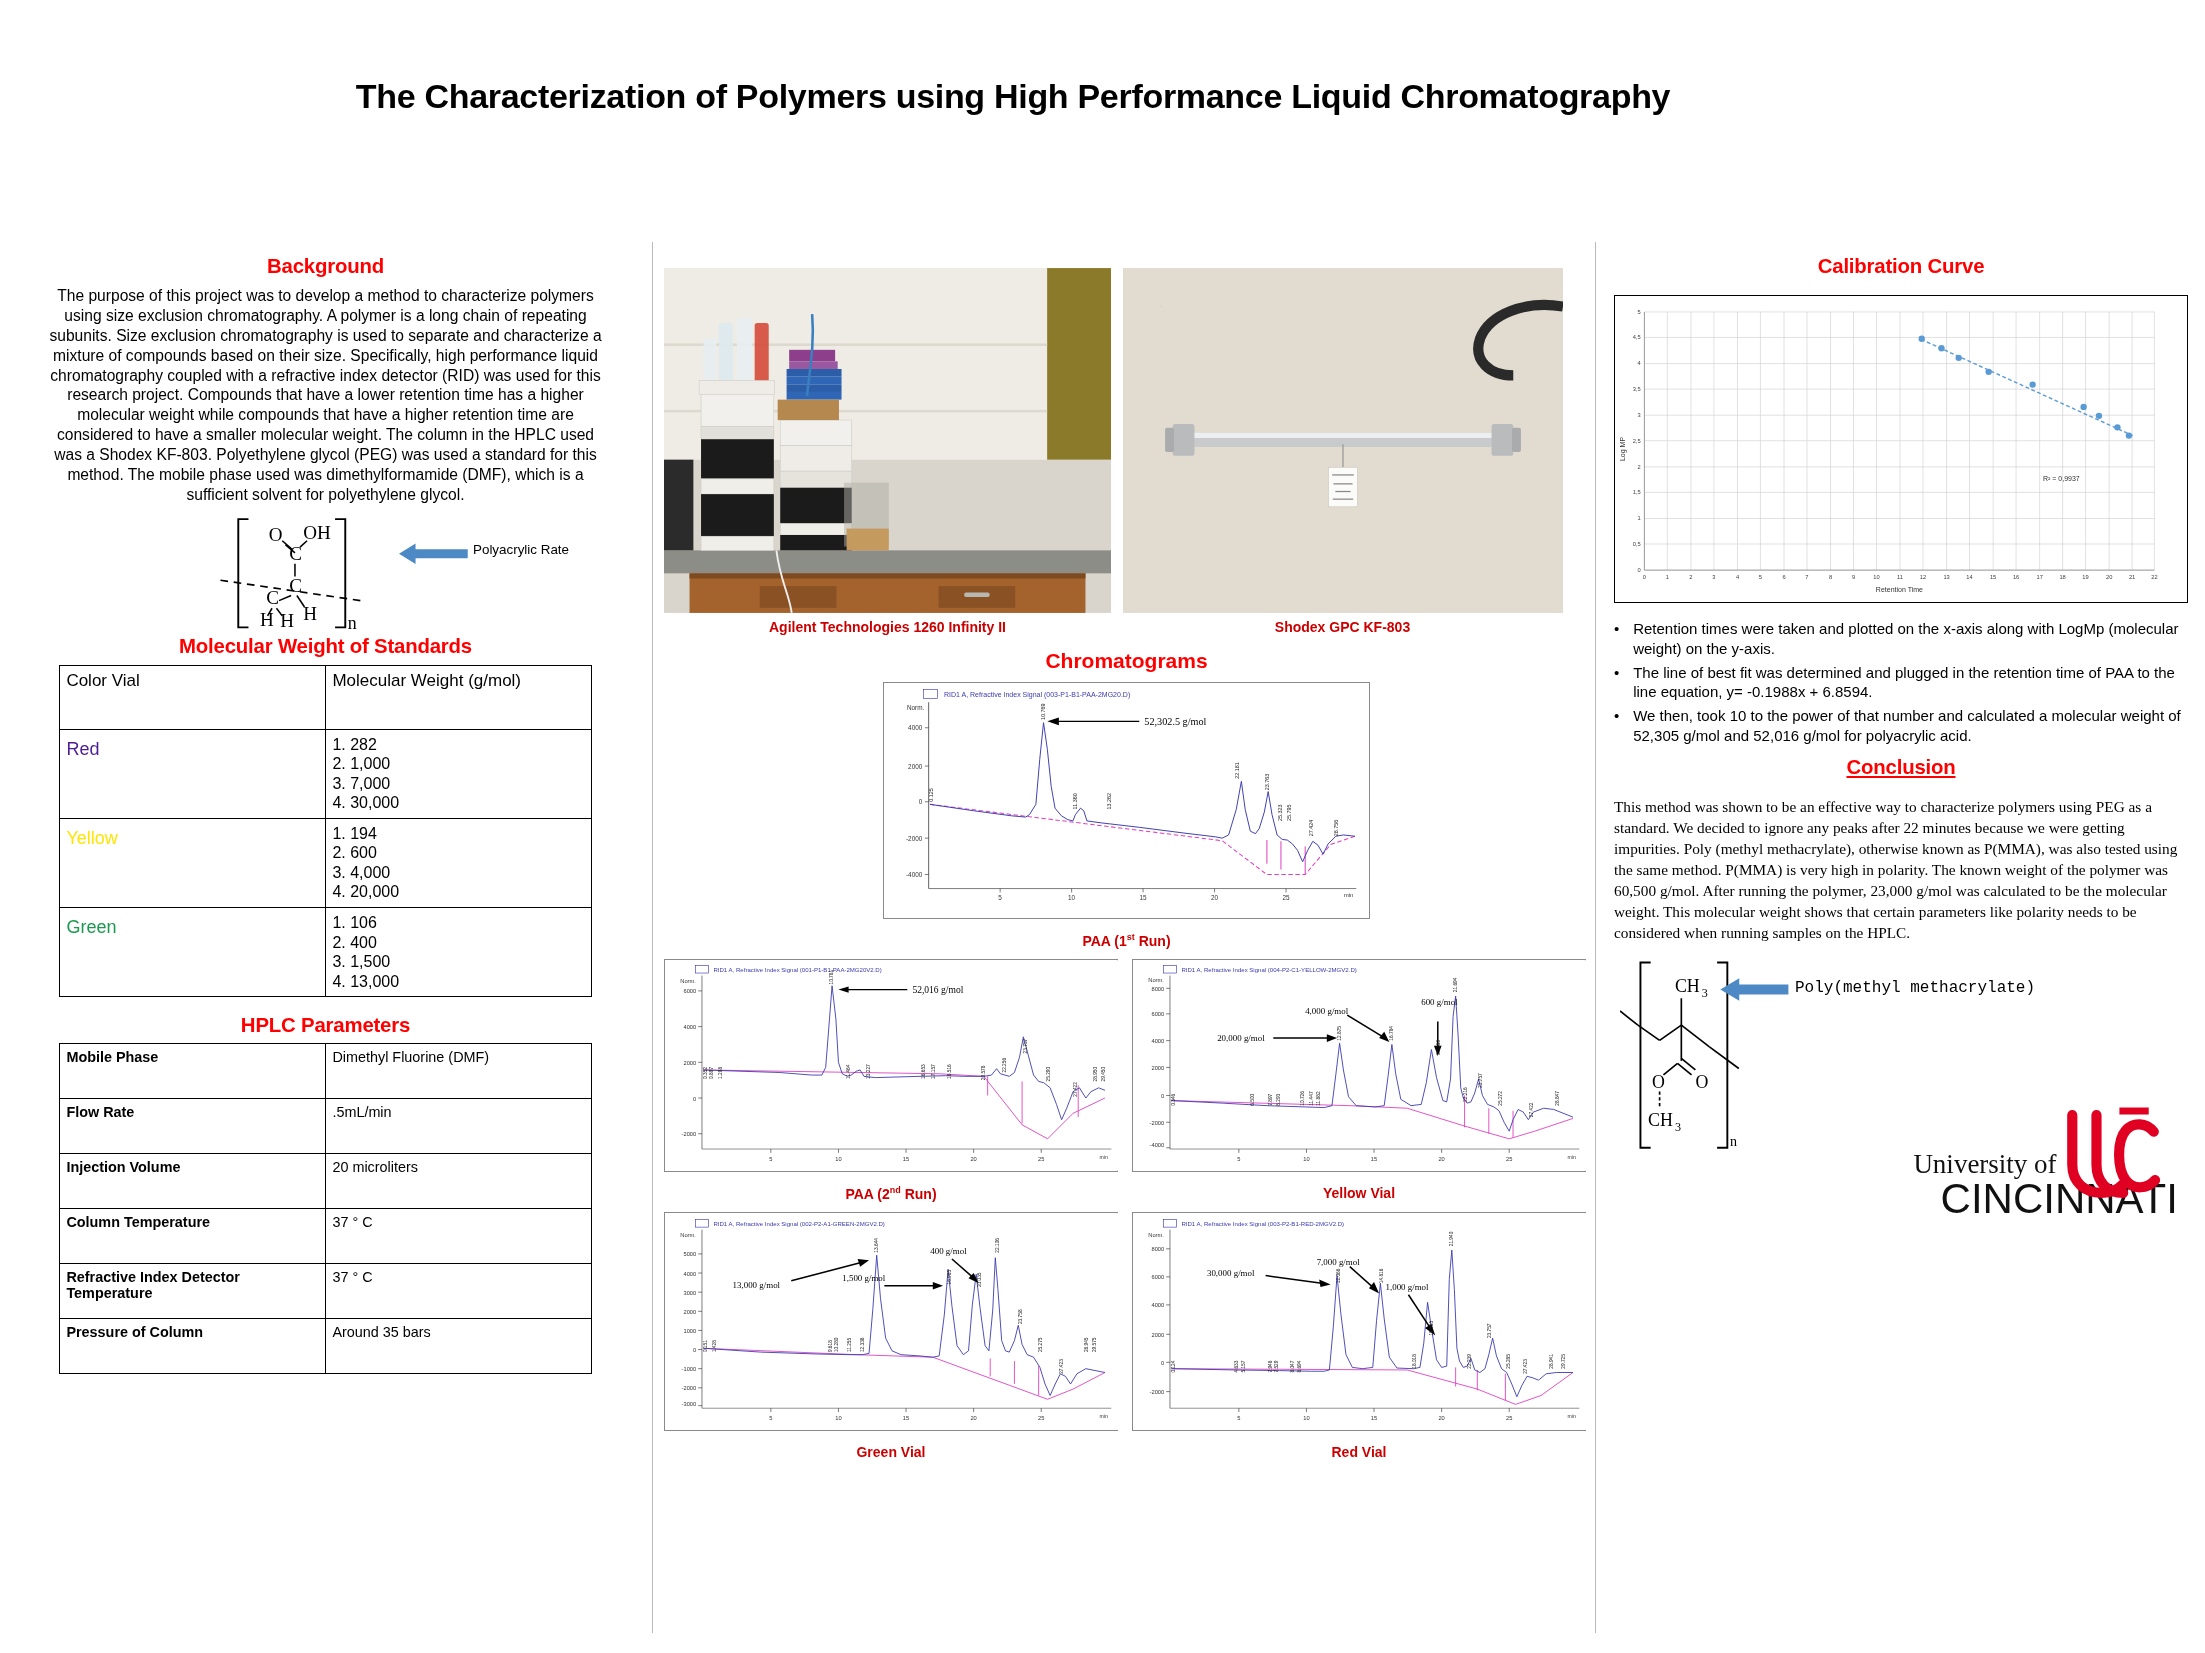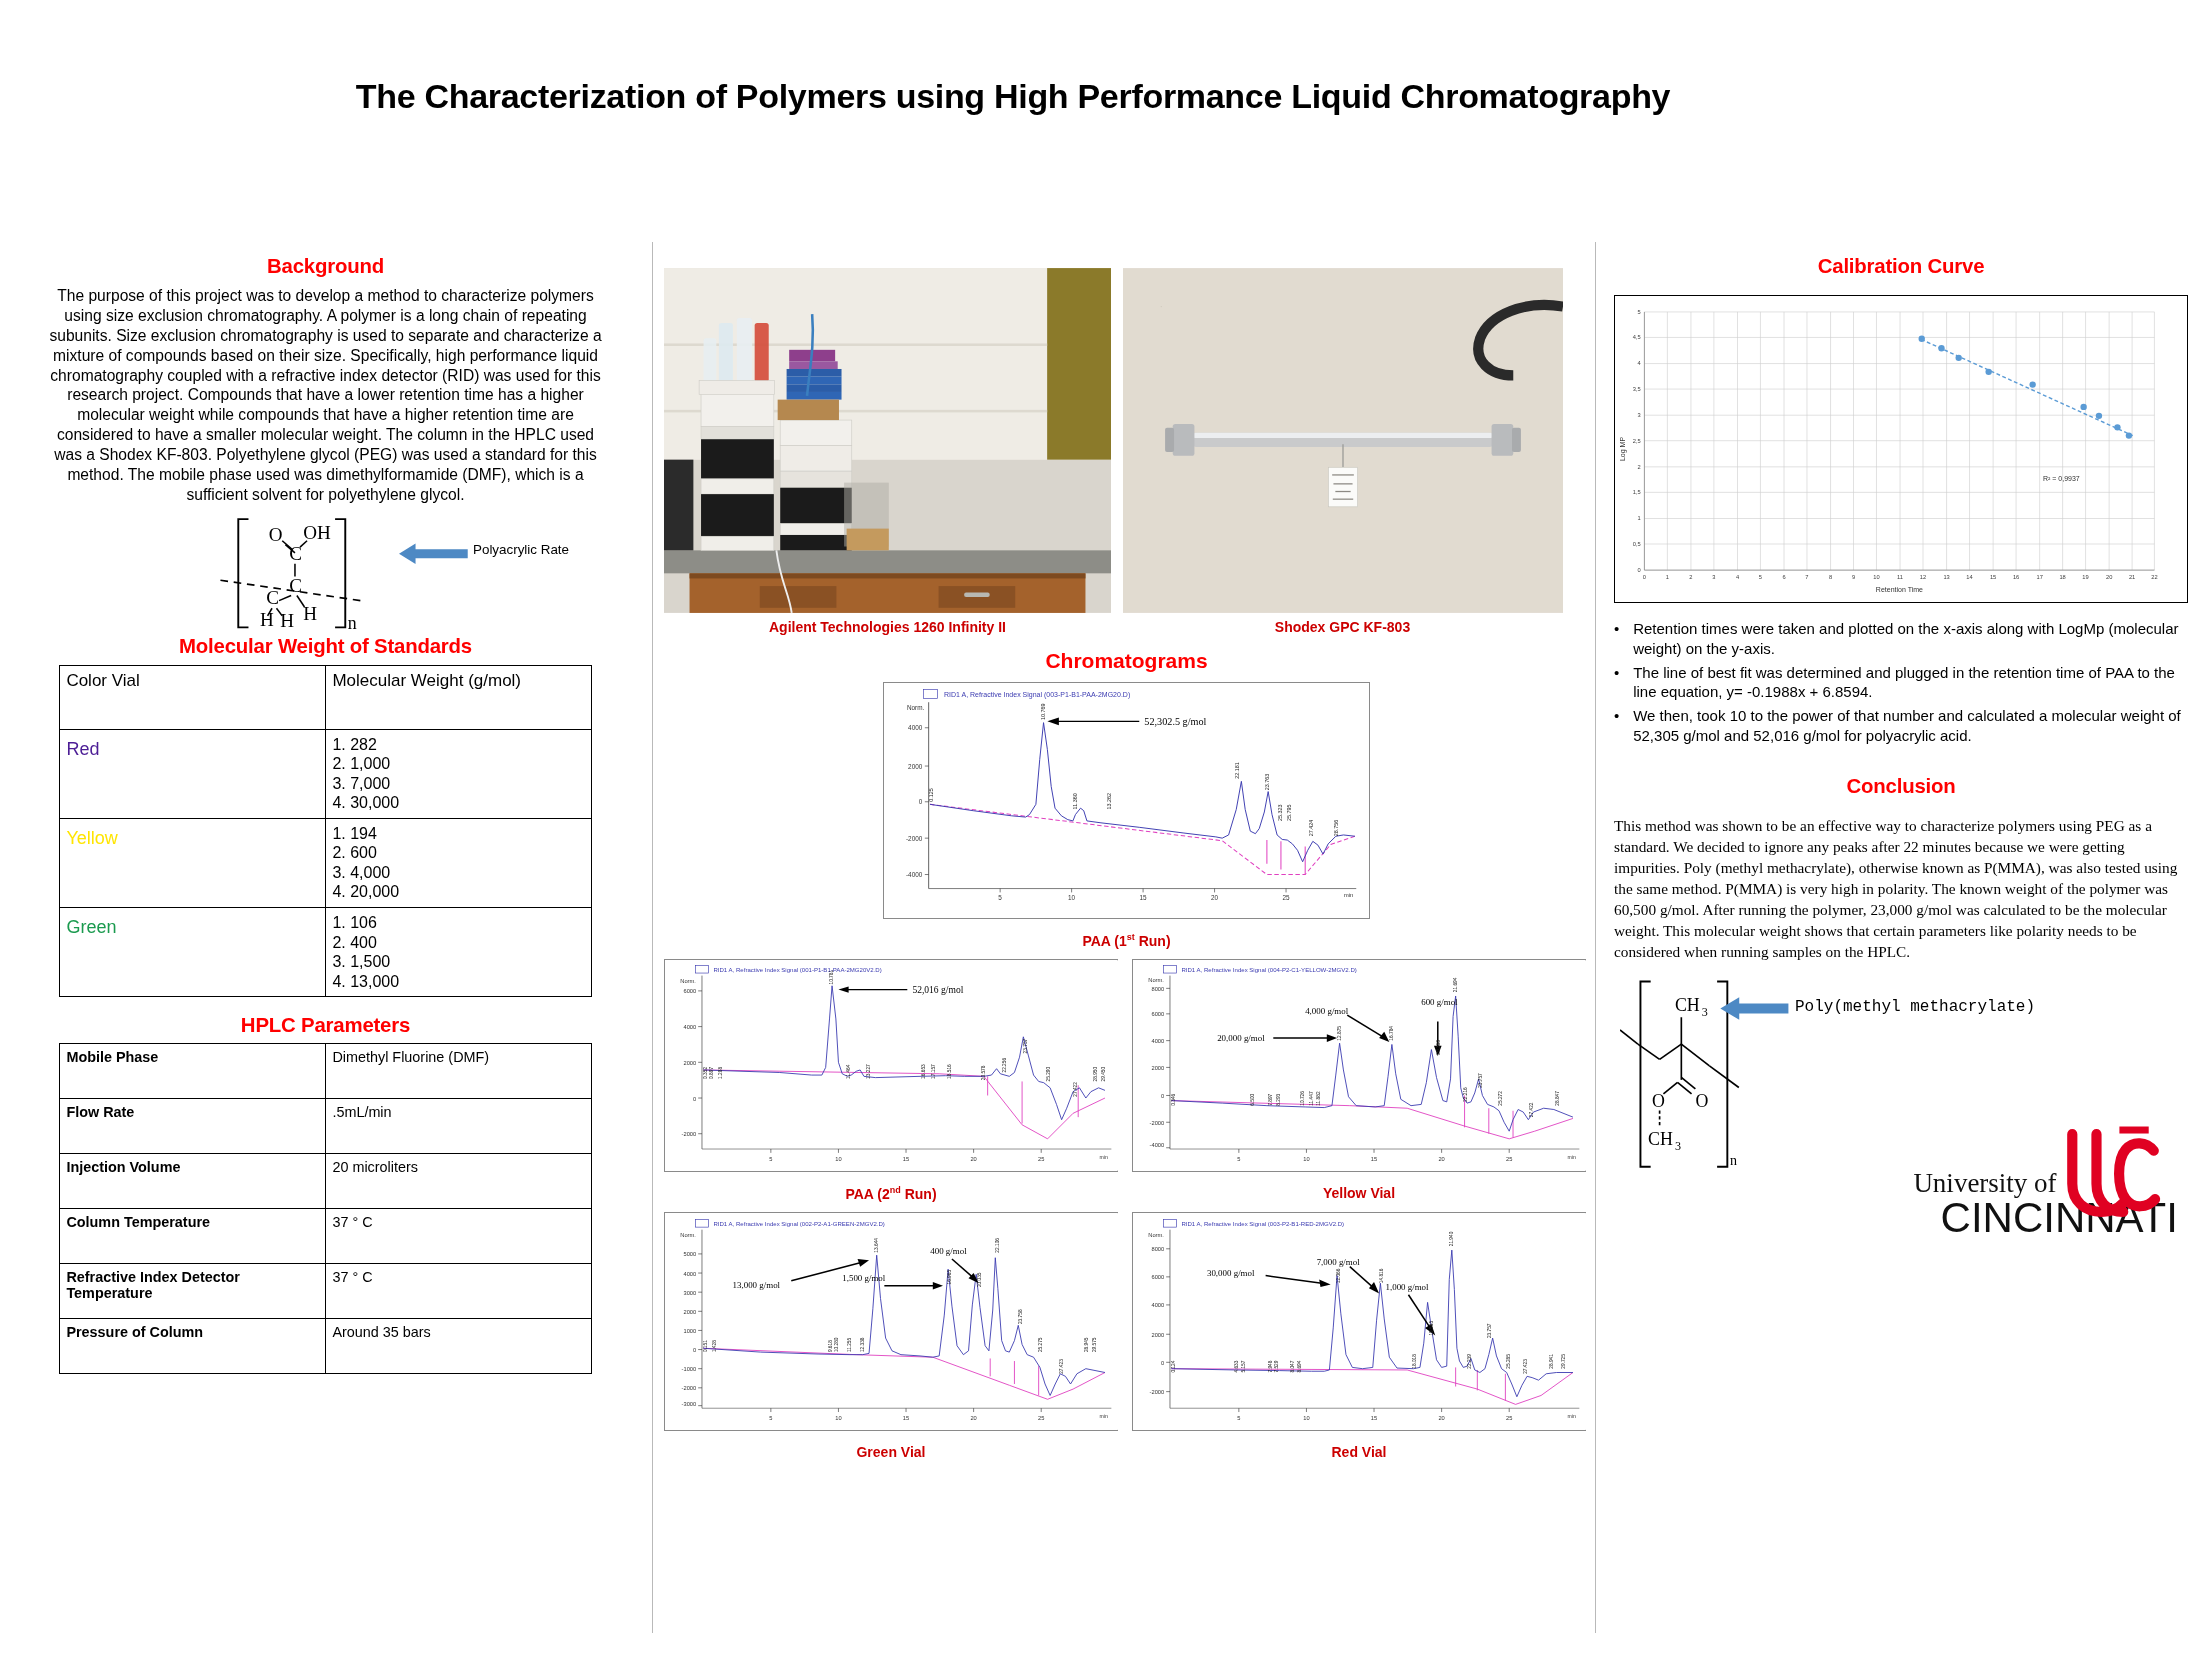--- a/index.html
+++ b/index.html
@@ -76,21 +76,21 @@
   .chrom-cap { text-align: center; color: #cc0000; font-weight: bold; font-size: 14px; margin-top: 13px; }
   .chrom-cap sup { font-size: 9px; }
 
   
   .col-right { position: absolute; left: 1614px; top: 255px; width: 574px; }
   .calib-box { border: 1.3px solid #000; margin-top: 16.6px; background: #fff; }
   .bullets { margin-top: 16.6px; padding-left: 9px; font-size: 15px; line-height: 1.32; }
   .bullets li { margin-bottom: 3.8px; padding-left: 3.8px; list-style: none; position: relative; text-indent: 0; }
   .bullets li .b-dot { position: absolute; left: -9px; top: 0; }
   .bullets li .b-txt { display: block; padding-left: 6.4px; }
-  .concl-head { margin-top: 29px; }
+  .concl-head { margin-top: 10px; text-decoration: underline; }
   .concl-body { font-size: 15.3px; line-height: 1.38; margin-top: 17px; font-family: Liberation Serif, serif; }
 
   .pmma-zone { position: relative; height: 268px; margin-top: 9px; }
   .uc-logo { position: absolute; right: 6.4px; bottom: 0px; width: 274px; text-align: right; }
   .uc-uni { font-family: "Liberation Serif", serif; font-size: 27px; color: #111; line-height: 1; }
   .uc-city { font-family: "Liberation Sans", sans-serif; font-size: 42px; font-weight: normal; letter-spacing: 0px; line-height: 1; color: #111; }
 
   .nolist { list-style: none; }
   svg { display: block; }
 </style>

